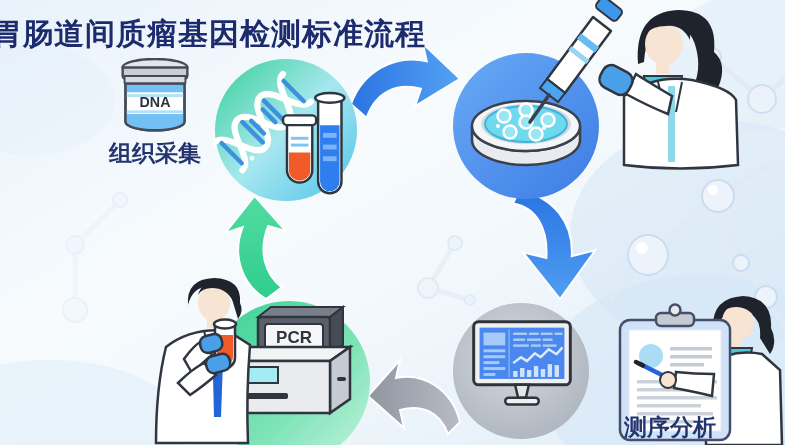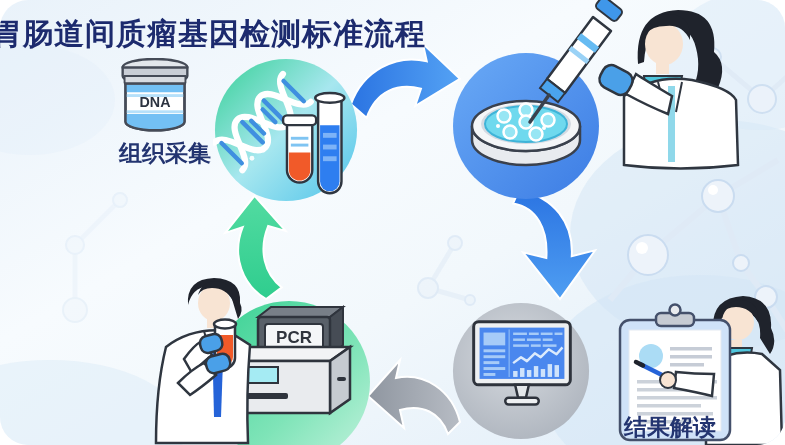--- a/index.html
+++ b/index.html
@@ -1,18 +1,18 @@
 <!DOCTYPE html>
 <html><head>
 <meta charset="utf-8">
 <style>
   html,body{margin:0;padding:0;background:#fff;}
   .canvas{position:relative;width:785px;height:445px;overflow:hidden;
     font-family:"Liberation Sans",sans-serif;
-    background:linear-gradient(150deg,#e9f2fa 0%,#f7fbfe 38%,#f2f8fc 60%,#dfecf8 100%);border-radius:28px;}
+    background:linear-gradient(150deg,#e9f2fa 0%,#f7fbfe 38%,#f2f8fc 60%,#dfecf8 100%);}
   .pos{position:absolute;}
   .title{position:absolute;left:-8px;top:14px;margin:0;font-size:30px;font-weight:800;
     color:#1c2a6e;letter-spacing:1px;white-space:nowrap;z-index:6;}
   .lbl{position:absolute;font-size:23px;font-weight:600;color:#233470;text-align:center;
     white-space:nowrap;z-index:6;}
   svg{display:block;}
   .z1{z-index:1}.z2{z-index:2}.z3{z-index:3}
 </style>
 </head>
 <body>
@@ -110,21 +110,21 @@
     <path d="M11,10 h68 v9 a34,9 0 0 1 -68,0 Z" fill="#c9ced6" stroke="#454b57" stroke-width="2.5"></path>
     <path d="M13,19 h64 v7 a32,8 0 0 1 -64,0 Z" fill="#d8dce2" stroke="#454b57" stroke-width="2"></path>
     <path d="M14,27 h62 v40 a31,9 0 0 1 -62,0 Z" fill="#ffffff" stroke="#454b57" stroke-width="2.5"></path>
     <path d="M14,28 h62 v8 h-62 Z" fill="#73c0f4"></path>
     <rect x="14" y="38" width="62" height="3" fill="#b5e0fa"></rect>
     <rect x="14" y="55" width="62" height="3" fill="#b5e0fa"></rect>
     <path d="M14,59 h62 v8 a31,9 0 0 1 -62,0 Z" fill="#73c0f4"></path>
     <path d="M14,27 h62 v40 a31,9 0 0 1 -62,0 Z" fill="none" stroke="#454b57" stroke-width="2.5"></path>
     <text x="45" y="52" text-anchor="middle" font-size="15" font-weight="700" fill="#2c3340">DNA</text>
   </svg>
-  <div class="lbl" style="left:105px;top:138px;width:120px">组织采集</div>
+  <div class="lbl" style="left:95px;top:138px;width:120px">组织采集</div>
 
   <svg class="pos z2" style="left:213px;top:57px" width="146" height="146" viewBox="0 0 150 150">
     <defs>
         <linearGradient id="gS" x1="0" y1="0" x2="1" y2="1">
       <stop offset="0" stop-color="#36d096"></stop>
           <stop offset="0.5" stop-color="#a7e7ef"></stop>
       <stop offset="1" stop-color="#4fc3ea"></stop>
         </linearGradient>
       </defs>
     <circle cx="75" cy="75" r="73" fill="url(#gS)"></circle>
@@ -324,15 +324,15 @@
           <rect x="27" y="130" width="56" height="3.5"></rect>
       </g>
     </g>
     <g>
       <path d="M104,84 Q84,84 66,82 L64,98 Q86,102 102,106 Z" fill="#ffffff" stroke="#2f3640" stroke-width="2.5"></path>
       <line x1="30" y1="74" x2="62" y2="90" stroke="#2563d8" stroke-width="4.5" stroke-linecap="round"></line>
       <line x1="26" y1="72" x2="33" y2="75.5" stroke="#1f232c" stroke-width="4.5" stroke-linecap="round"></line>
       <circle cx="58" cy="90" r="8" fill="#f8e4d3" stroke="#2f3640" stroke-width="2"></circle>
     </g>
   </svg>
-  <div class="lbl" style="left:618px;top:412px;width:104px">结果解读</div>
+  <div class="lbl" style="left:618px;top:412px;width:104px">测序分析</div>
 
 </div>
 
 </body></html>

